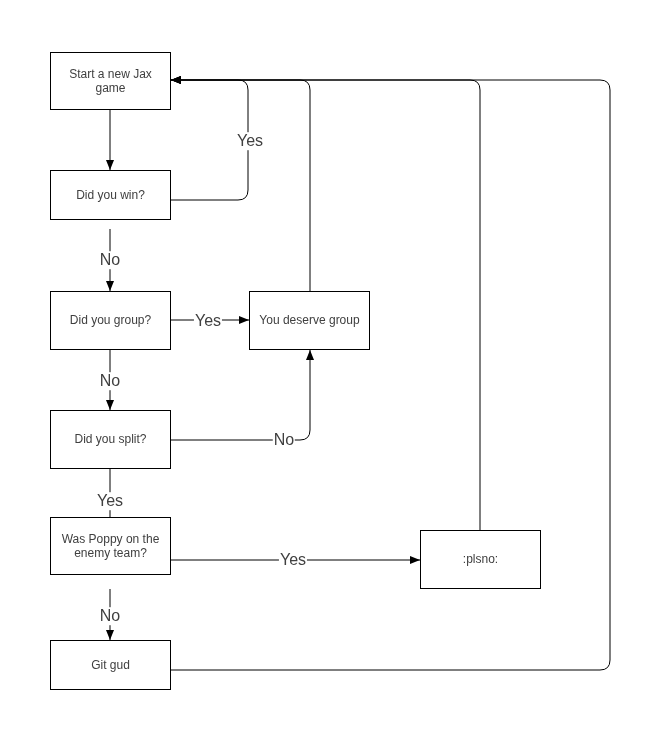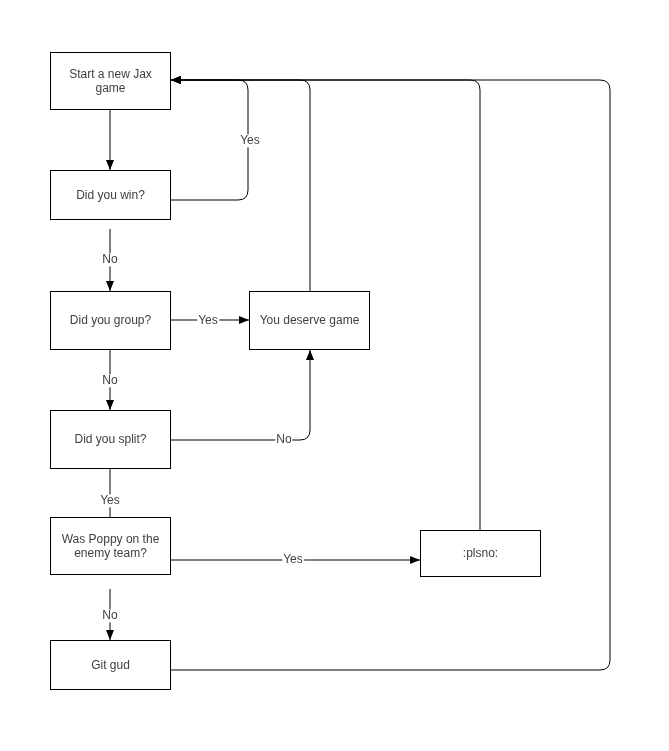--- a/index.html
+++ b/index.html
@@ -37,21 +37,21 @@
     color: var(--text, #404040);
     font-size: 12px;
     line-height: 1.2;
     padding: 2px 5px;
   }
   .edge-label {
     position: absolute;
     transform: translate(-50%, -50%);
     background: #ffffff;
     color: var(--text, #404040);
-    font-size: 12px;
+    font-size: 16px;
     line-height: 1.1;
     padding: 0 1px;
     white-space: nowrap;
   }
 </style>
 </head>
 <body>
 
 <div id="canvas">
   <svg id="edge-layer" width="669" height="751" viewBox="0 0 669 751" xmlns="http://www.w3.org/2000/svg">
@@ -86,23 +86,23 @@
     <div class="node" style="left: 50px; top: 291px; width: 121px; height: 59px;">
       <span>Did you group?</span>
     </div>
     <div class="node" style="left: 50px; top: 517px; width: 121px; height: 58px;">
       <span>Was Poppy on the enemy team?</span>
     </div>
     <div class="node" style="left: 50px; top: 640px; width: 121px; height: 50px;">
       <span>Git gud</span>
     </div>
     <div class="node" style="left: 249px; top: 291px; width: 121px; height: 59px;">
-      <span>You deserve game</span>
+      <span>You deserve group</span>
     </div>
-    <div class="node" style="left: 420px; top: 530px; width: 121px; height: 47px;">
+    <div class="node" style="left: 420px; top: 530px; width: 121px; height: 59px;">
       <span>:plsno:</span>
     </div>
     <div class="edge-label" style="left: 250px; top: 141px;">Yes</div>
     <div class="edge-label" style="left: 110px; top: 260px;">No</div>
     <div class="edge-label" style="left: 208px; top: 321px;">Yes</div>
     <div class="edge-label" style="left: 110px; top: 381px;">No</div>
     <div class="edge-label" style="left: 284px; top: 440px;">No</div>
     <div class="edge-label" style="left: 110px; top: 501px;">Yes</div>
     <div class="edge-label" style="left: 293px; top: 560px;">Yes</div>
     <div class="edge-label" style="left: 110px; top: 616px;">No</div>

